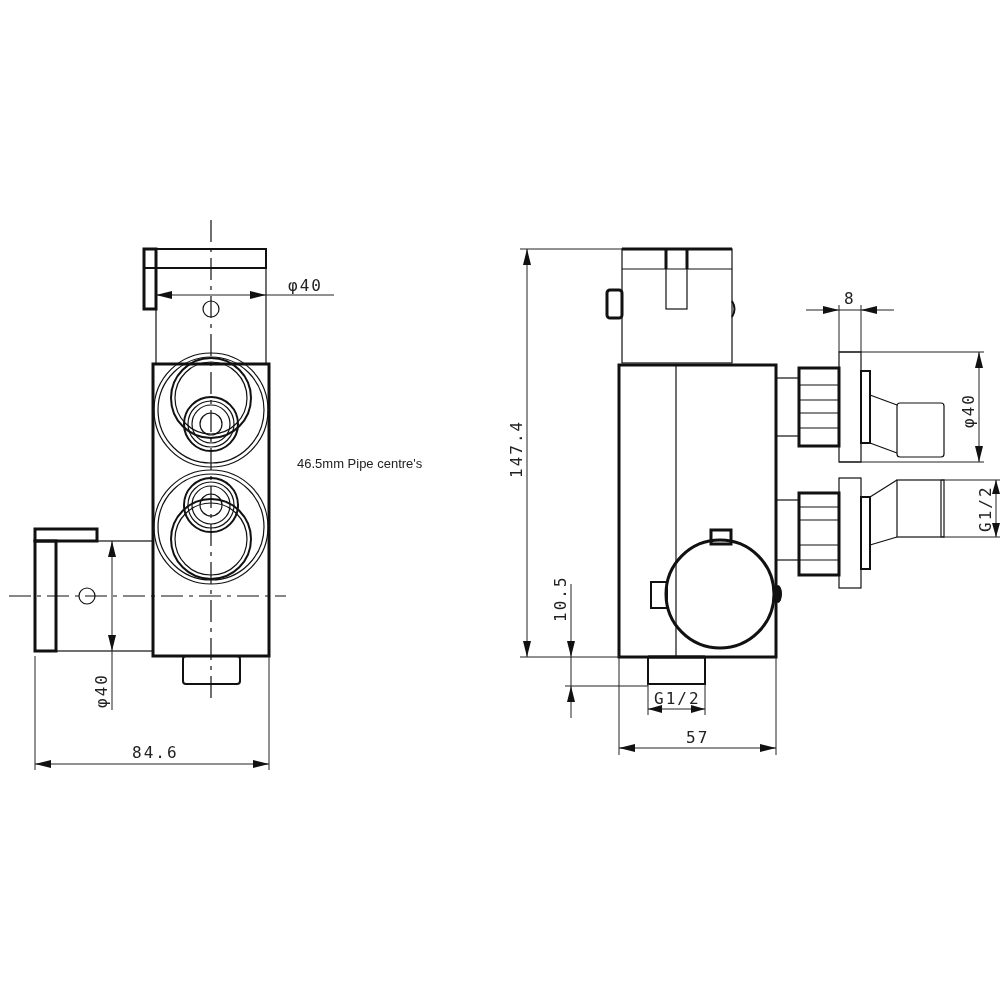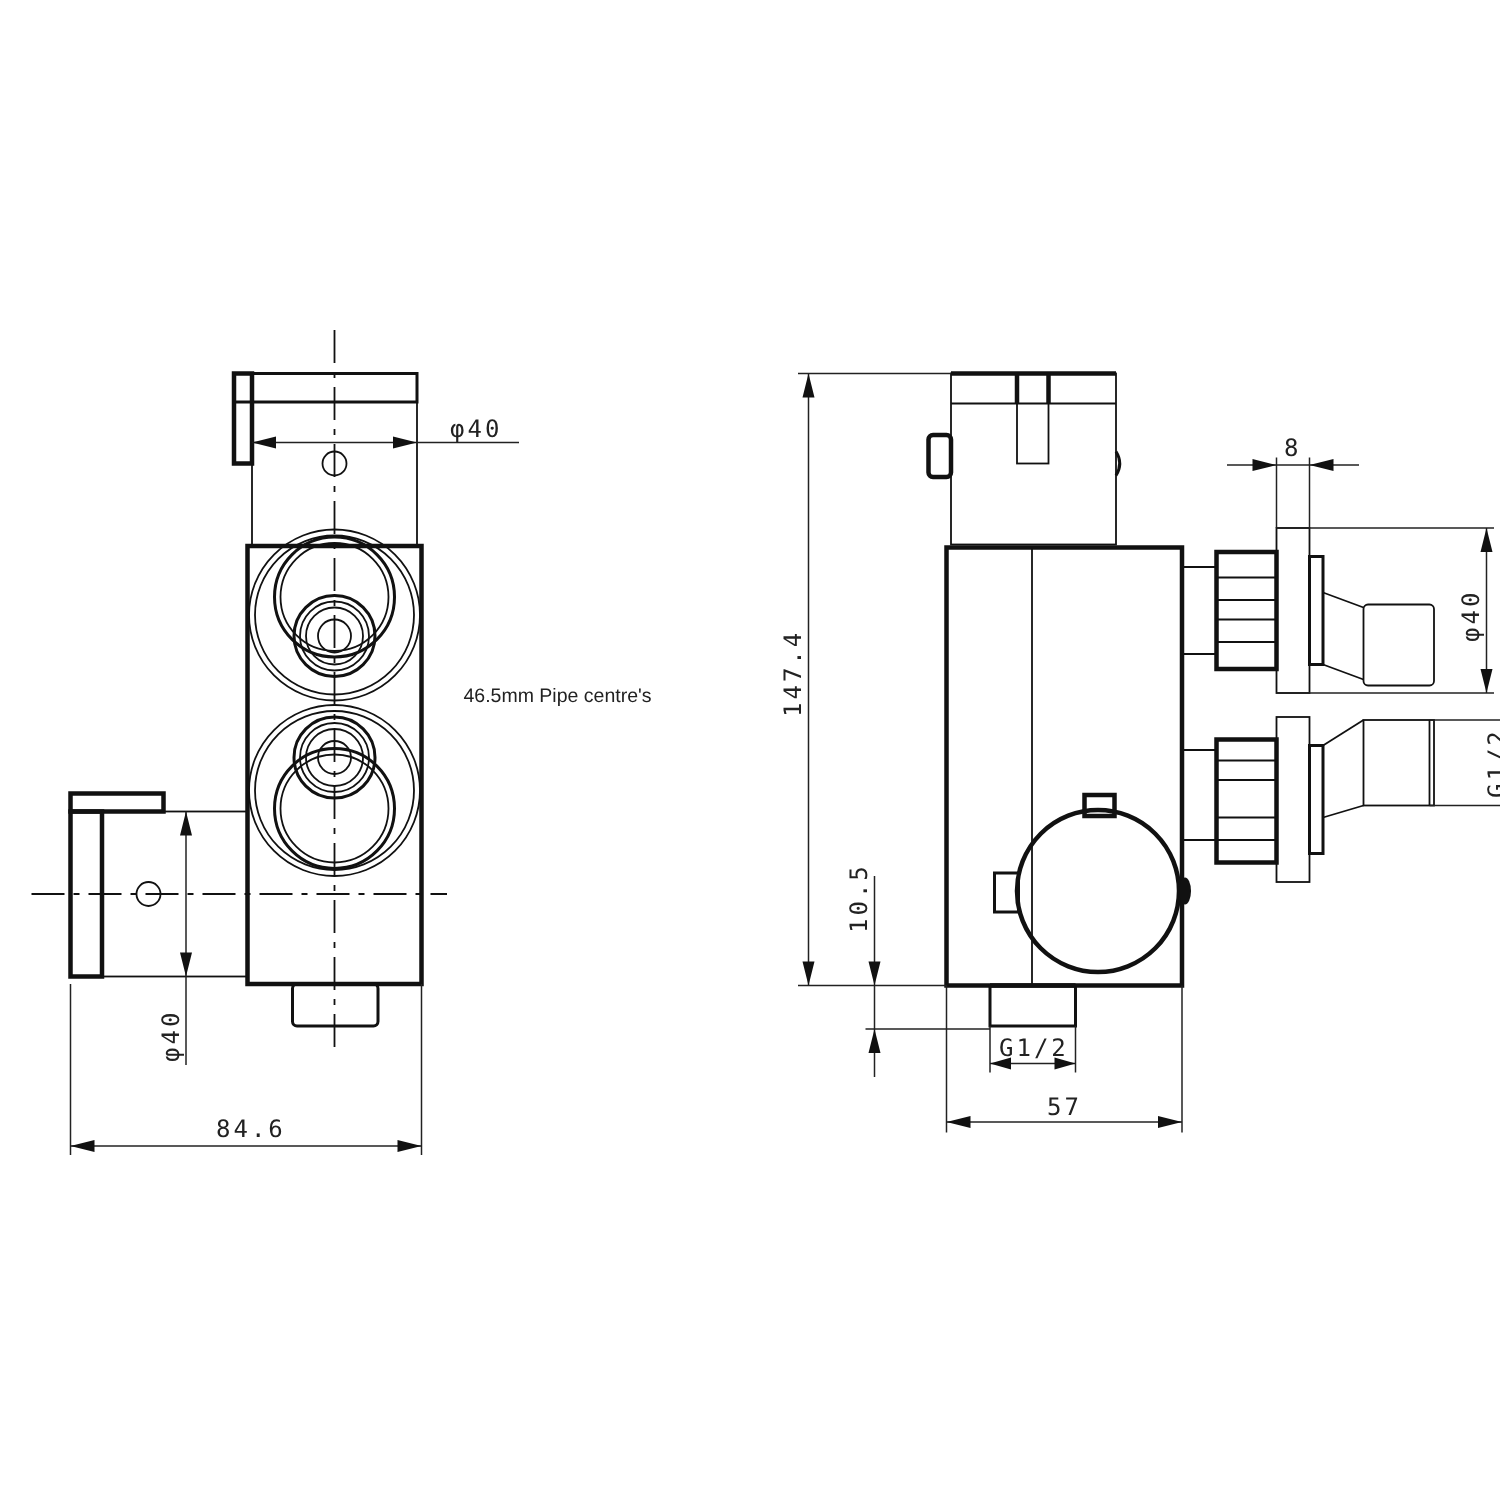--- a/index.html
+++ b/index.html
@@ -1,17 +1,17 @@
 <!DOCTYPE html>
 <html><head>
 <meta charset="utf-8">
 <style>
   html,body{margin:0;padding:0;background:#ffffff;}
   body{width:1000px;height:1000px;overflow:hidden;font-family:"DejaVu Sans",sans-serif;}
-  #drawing{position:absolute;left:16px;top:0;width:900px;height:1000px;}
+  #drawing{position:absolute;left:4px;top:0;width:900px;height:1000px;}
   svg{display:block}
   .thin{stroke:#111;stroke-width:1.2;fill:none}
   .med{stroke:#111;stroke-width:2;fill:none}
   .thick{stroke:#111;stroke-width:3;fill:none}
   .center{stroke:#111;stroke-width:1.2;fill:none;stroke-dasharray:22 6 4 6}
   .dim{stroke:#222;stroke-width:1;fill:none}
   .arrow{fill:#111;stroke:none}
   .dimtxt{font-family:"DejaVu Sans Mono",monospace;font-size:16px;fill:#222;letter-spacing:2px}
   .note{font-family:"Liberation Sans",sans-serif;font-size:13px;fill:#222}
 </style>

